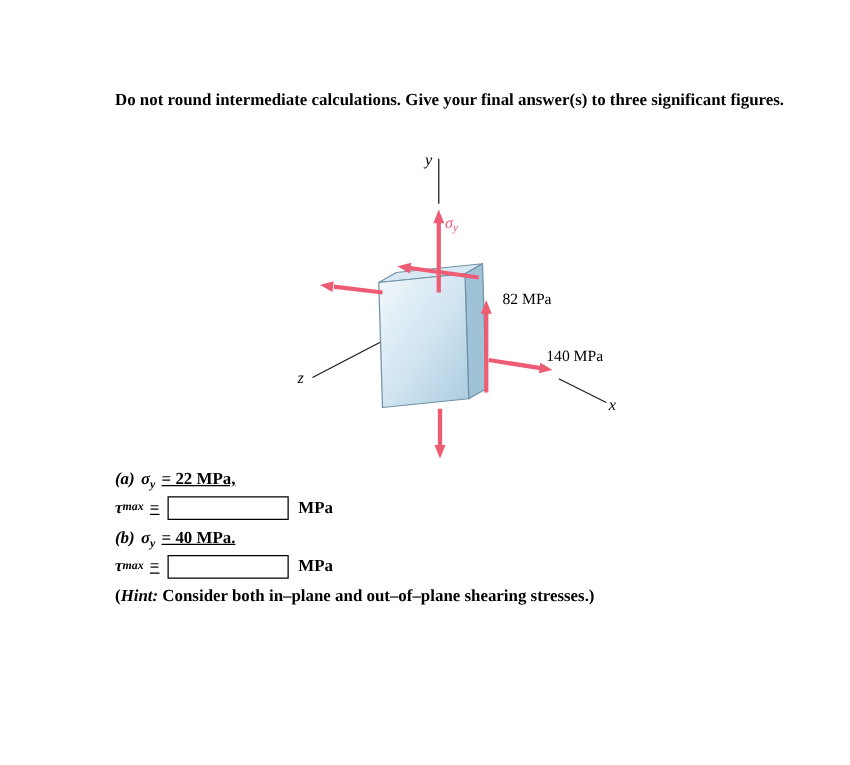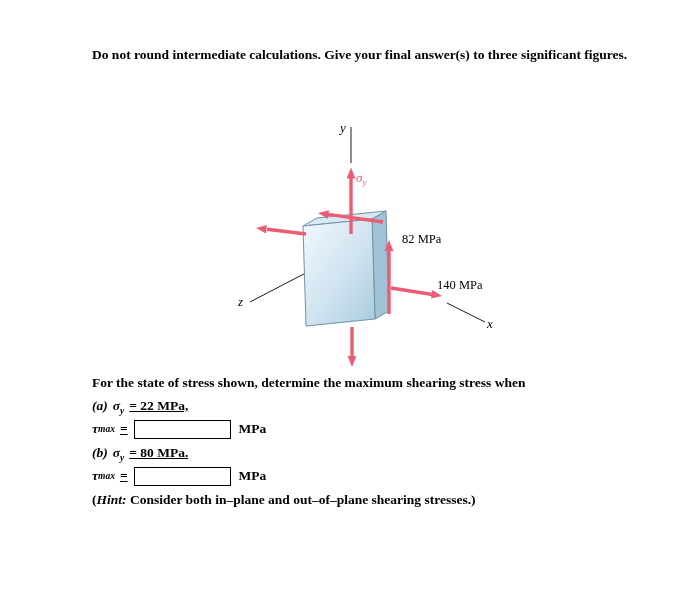--- a/index.html
+++ b/index.html
@@ -5,21 +5,21 @@
   * { margin:0; padding:0; box-sizing:border-box; }
   html,body { width:680px; height:612px; }
   body {
     position:relative;
     background:#ffffff;
     color:#000000;
     font-family:"Liberation Serif","DejaVu Serif",serif;
     overflow:hidden;
   }
   .instructions {
-    position:absolute; left:92px; top:44px; width:538px;
+    position:absolute; left:92px; top:69px; width:538px;
     font-size:13.5px; font-weight:bold; line-height:21px;
   }
   .diagram { position:absolute; left:230px; top:115px; width:290px; height:262px; }
   .diagram svg { display:block; }
   .axis-line { stroke:currentColor; stroke-width:1; fill:none; }
   .face { stroke:#6f92a6; stroke-width:1; stroke-linejoin:round; }
   .arrow-shaft { stroke:currentColor; stroke-width:3.4; fill:none; }
   .arrow-head { fill:currentColor; stroke:none; }
   .axis-label { font-size:13px; font-style:italic; fill:#000; }
   .value-label { font-size:12.5px; fill:#000; }
@@ -97,33 +97,32 @@
       </g>
     </g>
 
     <text class="sigma-label" x="126" y="67" fill="#ee5c74"><tspan>σ</tspan><tspan dy="3" font-size="9">y</tspan></text>
     <text class="value-label" x="172" y="128">82 MPa</text>
     <text class="value-label" x="207" y="174">140 MPa</text>
   </svg>
 </div>
 
 <div class="problem">
-  <p class="trow">For the state of stress shown, determine the maximum shearing stress when</p>
 
   <p class="trow"><span class="it sp-r">(a)</span><span class="it">σ</span><sub class="it">y</sub><span class="sp-l">= 22 MPa,</span></p>
 
   <div class="arow">
     <span class="it">τ</span>
       <sub class="it">max</sub>
       <span class="sp-l">=</span>
       <input class="answer-input" type="text" value="" style="">
       <span>MPa</span>
   </div>
 
-  <p class="trow"><span class="it sp-r">(b)</span><span class="it">σ</span><sub class="it">y</sub><span class="sp-l">= 80 MPa.</span></p>
+  <p class="trow"><span class="it sp-r">(b)</span><span class="it">σ</span><sub class="it">y</sub><span class="sp-l">= 40 MPa.</span></p>
 
   <div class="arow">
     <span class="it">τ</span>
       <sub class="it">max</sub>
       <span class="sp-l">=</span>
       <input class="answer-input" type="text" value="" style="">
       <span>MPa</span>
   </div>
 
   <p class="trow"><span>(</span><span class="it">Hint:</span><span> Consider both in–plane and out–of–plane shearing stresses.)</span></p>

